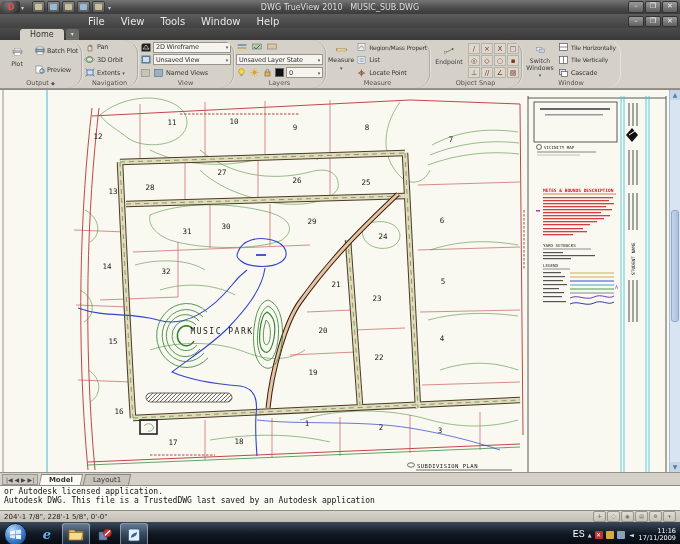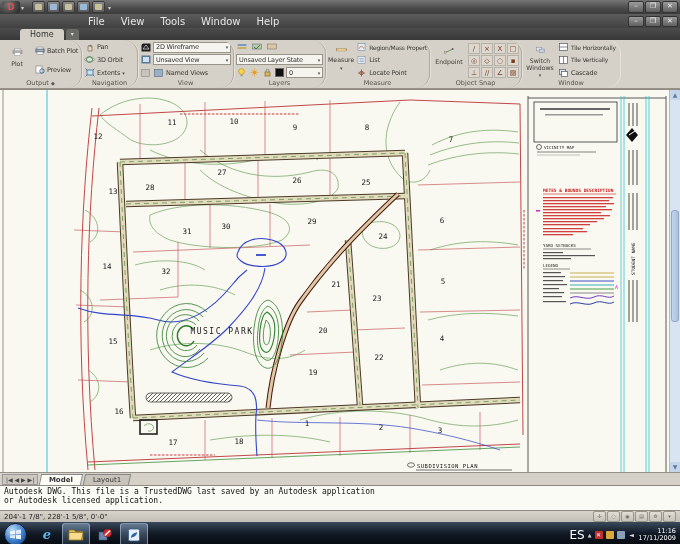--- a/index.html
+++ b/index.html
@@ -60,35 +60,38 @@
   .sbtn{width:11px;height:9px;background:linear-gradient(#e2ded6,#c6c2ba);border:1px solid #999589;border-radius:2px;font-size:5px;color:#666;text-align:center;line-height:8px;}
   
   #taskbar{height:25px;background:linear-gradient(#3a4a5c,#121a26 45%,#05070c);display:flex;align-items:center;color:#eee;}
   .orb{width:21px;height:21px;border-radius:50%;margin:0 6px 0 4px;background:radial-gradient(circle at 35% 28%,#b8dcf8,#3a7ac8 55%,#123c78);border:1px solid #0a1a30;display:flex;align-items:center;justify-content:center;}
   .tbtn{width:26px;height:21px;display:flex;align-items:center;justify-content:center;border-radius:3px;margin:0 1px;}
   .tbtn.active{background:linear-gradient(rgba(160,190,220,.45),rgba(60,90,120,.35));border:1px solid rgba(200,220,240,.5);}
   .ie{font-family:"DejaVu Serif",serif;font-style:italic;font-weight:bold;font-size:13px;color:#62b4ee;}
   .tray{margin-left:auto;display:flex;align-items:center;gap:3px;padding-right:4px;}
   .trayico{width:8px;height:8px;border-radius:1px;font-size:6px;line-height:8px;text-align:center;}
   .clock{text-align:right;font-size:6.5px;line-height:7px;color:#fff;}
-  .langbadge{font-size:12px;color:#fff;}
+  .langbadge{font-size:10px;color:#fff;font-family:Liberation Mono, monospace;}
 </style>
 </head>
 <body>
 
 <div id="titlebar">
   <div class="applogo">D</div>
   <span class="qdd">▾</span>
   <div class="qat">
     <div class="qicon"></div>
     <div class="qicon blue"></div>
     <div class="qicon"></div>
     <div class="qicon blue"></div>
     <div class="qicon"></div>
     <span class="qdd">▾</span>
+  </div>
+  <div class="titletext">
+    <span>DWG TrueView 2010</span>&nbsp;&nbsp;&nbsp;<span>MUSIC_SUB.DWG</span>
   </div>
   <div class="winbtns">
     <div class="wbtn">–</div>
     <div class="wbtn">❐</div>
     <div class="wbtn">✕</div>
   </div>
 </div>
 
 <div id="menubar">
   <span style="width:80px"></span>
@@ -643,22 +646,22 @@
 </div>
 </div>
 
 <div id="doctabs">
   <span class="tabnav">|◀ ◀ ▶ ▶|</span>
   <div class="dtab active"><span>Model</span></div>
   <div class="dtab"><span>Layout1</span></div>
 </div>
 
 <div id="cmd">
+  <div>or Autodesk licensed application.</div>
   <div>Autodesk DWG.  This file is a TrustedDWG last saved by an Autodesk application</div>
-  <div>or Autodesk licensed application.</div>
 </div>
 
 <div id="status">
   <span>204'-1 7/8", 228'-1 5/8", 0'-0"</span>
   <div class="sicons">
     <div class="sbtn">✛</div>
     <div class="sbtn">◌</div>
     <div class="sbtn">◉</div>
     <div class="sbtn">▤</div>
     <div class="sbtn">⚙</div>

